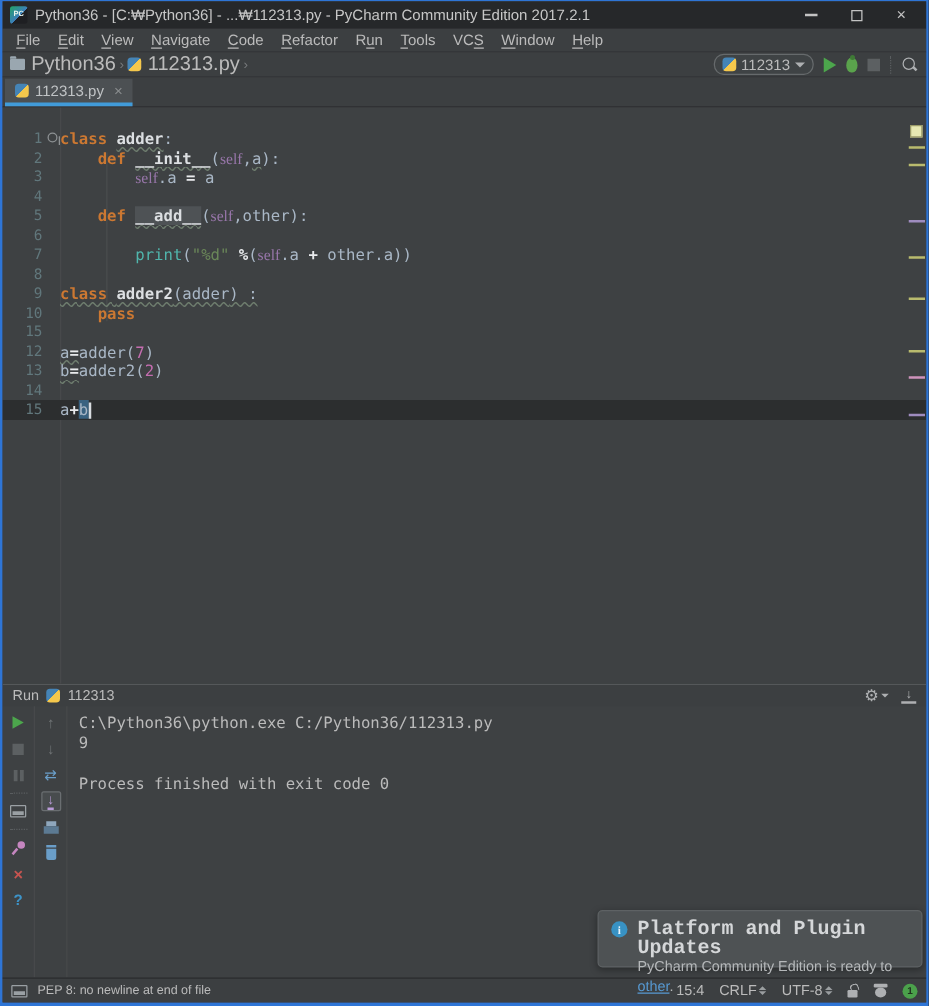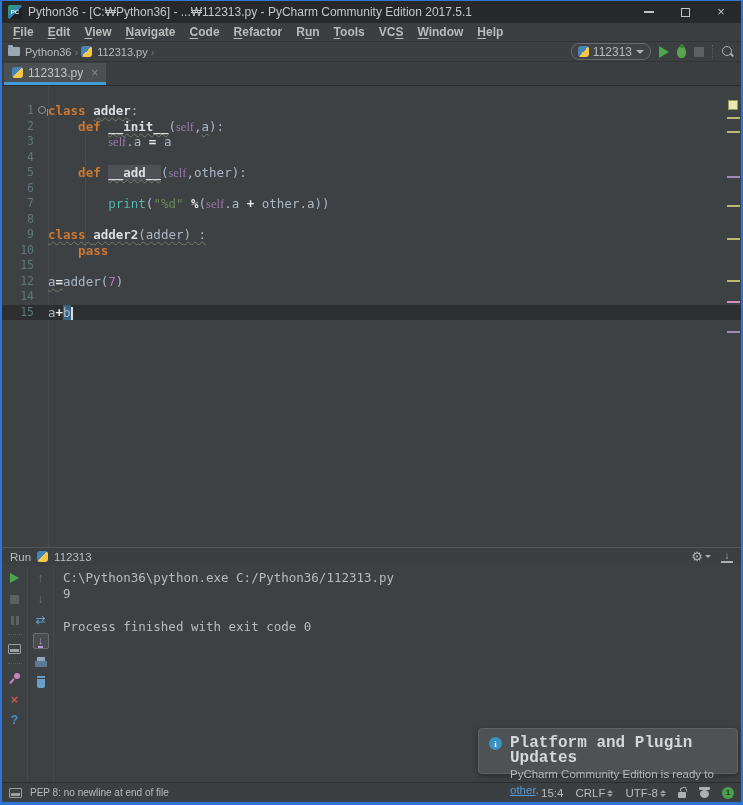--- a/index.html
+++ b/index.html
@@ -15,27 +15,27 @@
               background:linear-gradient(135deg,#21a366 0%,#3d7ebb 55%,#1e1f22 55%);
               color:#e8f6ee; font-size:6px; font-weight:bold; display:flex; align-items:center; justify-content:center; }
   .title-text { color:#c7c7c7; font-size:12px; white-space:nowrap; overflow:hidden; }
   .win-controls { margin-left:auto; display:flex; align-items:center; gap:24px; padding-right:8px; }
   .win-btn { color:#c3c3c3; width:12px; height:12px; display:flex; align-items:center; justify-content:center; cursor:pointer; }
   .glyph-min { width:10px; height:2px; background:#c3c3c3; }
   .glyph-max { width:9px; height:9px; border:1px solid #c3c3c3; }
   .glyph-close { font-size:13px; line-height:10px; }
 
   
-  .menubar { height:19px; background:#3c3f41; display:flex; align-items:center; padding-left:4px; flex:none; border-bottom:1px solid #323537;font-weight:bold; }
+  .menubar { height:19px; background:#3c3f41; display:flex; align-items:center; padding-left:4px; flex:none; border-bottom:1px solid #323537; }
   .menu-item { color:#bbbbbb; font-size:12px; padding:0 7px; cursor:pointer; }
   .menu-item .mn { text-decoration:underline; text-underline-offset:2px; }
 
   
   .toolbar { height:20px; background:#3c3f41; display:flex; align-items:center; padding:0 6px; flex:none; border-bottom:1px solid #323537; }
-  .crumb { display:flex; align-items:center; gap:5px; color:#bbbbbb; font-size:11px; cursor:pointer; }
+  .crumb { display:flex; align-items:center; gap:5px; color:#bbbbbb; font-size:16px; cursor:pointer; }
   .crumb-sep { color:#777a7c; font-size:11px; padding:0 3px; }
   .folder-ic { width:12px; height:9px; background:#9aa7b0; border-radius:1px; position:relative; }
   .folder-ic::before { content:""; position:absolute; top:-2px; left:0; width:5px; height:2px; background:#9aa7b0; border-radius:1px 1px 0 0; }
   .py-ic { width:11px; height:11px; border-radius:3px; background:linear-gradient(135deg,#4584b6 0 50%,#f5c84c 50% 100%); flex:none; }
   .toolbar-right { margin-left:auto; display:flex; align-items:center; gap:8px; }
   .run-combo { display:flex; align-items:center; gap:4px; border:1px solid #666a6c; border-radius:8px; height:17px; padding:0 6px; color:#bbbbbb; font-size:12px; cursor:pointer; background:#3f4345; }
   .tri-down { width:0; height:0; border-left:4px solid transparent; border-right:4px solid transparent; border-top:4px solid #aeb0b2; }
   .play-tri { width:0; height:0; border-left:10px solid #4ca64c; border-top:6px solid transparent; border-bottom:6px solid transparent; cursor:pointer; }
   .bug-ic { width:9px; height:12px; background:#5aа34c; background:#5aa34c; border-radius:50% 50% 45% 45%; position:relative; cursor:pointer; }
   .bug-ic::before { content:""; position:absolute; top:-2px; left:2.5px; width:4px; height:4px; border-radius:50%; background:#3f7a36; }
@@ -134,21 +134,21 @@
   .balloon-text { color:#b5b8ba; font-size:11.5px; line-height:16px; }
   .balloon-link { color:#5799d2; text-decoration:underline; cursor:pointer; }
 </style>
 </head>
 <body>
 
 <div class="app">
 
   <div class="titlebar">
     <div class="app-logo">PC</div>
-    <div class="title-text">Python36 - [C:₩Python36] - ...₩112313.py - PyCharm Community Edition 2017.5.1</div>
+    <div class="title-text">Python36 - [C:₩Python36] - ...₩112313.py - PyCharm Community Edition 2017.2.1</div>
     <div class="win-controls">
       <div class="win-btn">
           <span class="glyph-min"></span>
         </div>
       <div class="win-btn">
           <span class="glyph-max"></span>
         </div>
       <div class="win-btn glyph-close">
           <span>×</span>
         </div>
@@ -246,20 +246,24 @@
           <div class="gutter-cell">10</div>
           <div class="code-cell"><span>    </span><span class="kw">pass</span></div>
         </div>
         <div class="line-row">
           <div class="gutter-cell">15</div>
           <div class="code-cell"></div>
         </div>
         <div class="line-row">
           <div class="gutter-cell">12</div>
           <div class="code-cell"><span class="wavy">a</span><span class="op wavy">=</span><span>adder(</span><span class="num">7</span><span>)</span></div>
+        </div>
+        <div class="line-row">
+          <div class="gutter-cell">13</div>
+          <div class="code-cell"><span class="wavy">b</span><span class="op wavy">=</span><span>adder2(</span><span class="num">2</span><span>)</span></div>
         </div>
         <div class="line-row">
           <div class="gutter-cell">14</div>
           <div class="code-cell"></div>
         </div>
         <div class="line-row current">
           <div class="gutter-cell">15</div>
           <div class="code-cell"><span>a</span><span class="op">+</span><span class="sel">b</span><span class="caret"></span></div>
         </div>
       </div>

